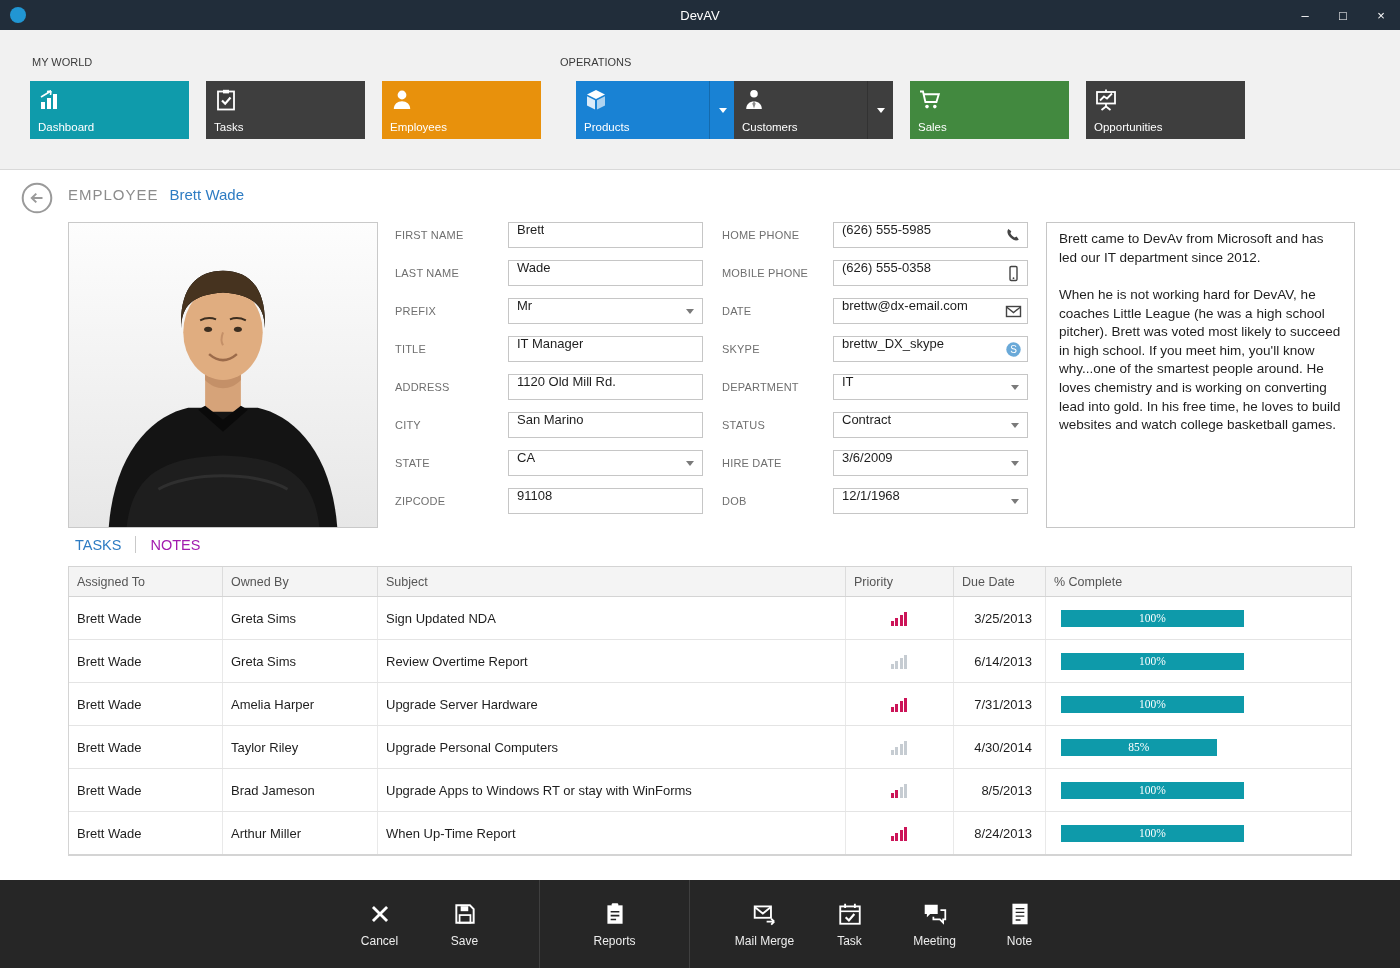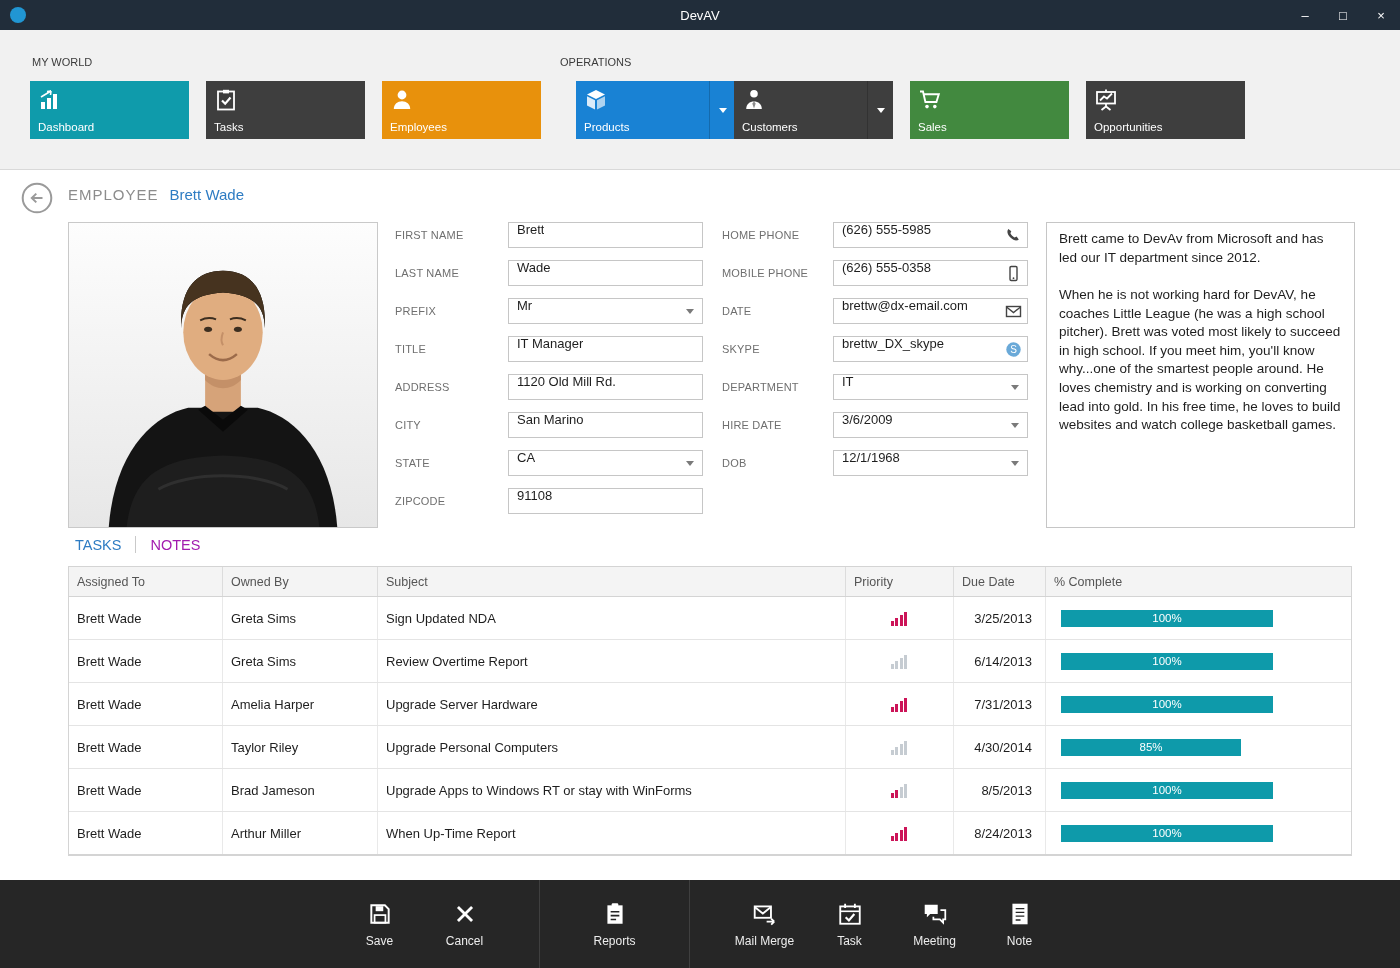--- a/index.html
+++ b/index.html
@@ -77,21 +77,21 @@
   .center { justify-content:center; }
 
   .prio { display:inline-flex; align-items:flex-end; height:15px; }
   .prio i { display:block; width:3px; margin-right:1.5px; background:#c6ccd2; }
   .prio i:nth-child(1){height:5px} .prio i:nth-child(2){height:8px}
   .prio i:nth-child(3){height:11px} .prio i:nth-child(4){height:14px}
   .prio-high i { background:#cc1458; }
   .prio-medium i:nth-child(-n+2) { background:#cc1458; }
 
   .pcell { padding-left:15px; display:flex; align-items:center; }
-  .ptrack { width:212px; }
+  .ptrack { width:183px;font-family:Liberation Serif, serif; }
   .pbar { background:#0e9aaa; height:17px; display:flex; align-items:center; justify-content:center; }
   .pct { color:#fff; font-size:11.5px; }
 
   
   .bottombar { position:absolute; top:880px; left:0; right:0; height:88px; background:#262626;
     display:flex; padding-left:337px; }
   .bb-item { width:85px; display:flex; flex-direction:column; align-items:center;
     justify-content:center; gap:7px; color:#ededed; cursor:default; }
   .bb-label { font-size:12px; }
   .bb-icon { width:26px; height:26px; }
@@ -340,20 +340,27 @@
           </div>
         </div>
       <div class="frow gap">
           <span class="flabel">DEPARTMENT</span>
         <div class="fbox">
             <span class="fval">IT</span>
             <i class="dd"></i>
           </div>
         </div>
       <div class="frow">
+          <span class="flabel">STATUS</span>
+        <div class="fbox">
+            <span class="fval">Contract</span>
+            <i class="dd"></i>
+          </div>
+        </div>
+      <div class="frow">
           <span class="flabel">HIRE DATE</span>
         <div class="fbox">
             <span class="fval">3/6/2009</span>
             <i class="dd"></i>
           </div>
         </div>
       <div class="frow">
           <span class="flabel">DOB</span>
         <div class="fbox">
             <span class="fval">12/1/1968</span>
@@ -512,31 +519,31 @@
               </span>
             </span>
           </span>
       </div>
     </div>
   </div>
 
   <div class="bottombar">
     <div class="bb-item">
       <span class="bb-icon"><svg viewBox="0 0 24 24">
+            <path d="M5.5 5.5 L18.5 18.5 M18.5 5.5 L5.5 18.5" stroke="#fff" stroke-width="2.6"></path>
+          </svg></span>
+      <span class="bb-label">Cancel</span>
+    </div>
+    <div class="bb-item">
+      <span class="bb-icon"><svg viewBox="0 0 24 24">
             <path d="M4 4 h12.5 l3.5 3.5 V20 H4 Z" fill="none" stroke="#fff" stroke-width="1.8"></path>
             <rect x="8" y="4.8" width="7" height="4.6" fill="#fff"></rect>
             <rect x="7" y="13" width="10" height="7" fill="none" stroke="#fff" stroke-width="1.6"></rect>
           </svg></span>
       <span class="bb-label">Save</span>
-    </div>
-    <div class="bb-item">
-      <span class="bb-icon"><svg viewBox="0 0 24 24">
-            <path d="M5.5 5.5 L18.5 18.5 M18.5 5.5 L5.5 18.5" stroke="#fff" stroke-width="2.6"></path>
-          </svg></span>
-      <span class="bb-label">Cancel</span>
     </div>
     <div class="bb-sep"></div>
     <div class="bb-item">
       <span class="bb-icon"><svg viewBox="0 0 24 24">
             <rect x="5" y="4" width="14" height="17" fill="#fff"></rect>
             <rect x="9" y="2" width="6" height="4" rx="1" fill="#fff"></rect>
             <path d="M8 10 h8 M8 13.5 h8 M8 17 h5" stroke="#262626" stroke-width="1.4"></path>
           </svg></span>
       <span class="bb-label">Reports</span>
     </div>

